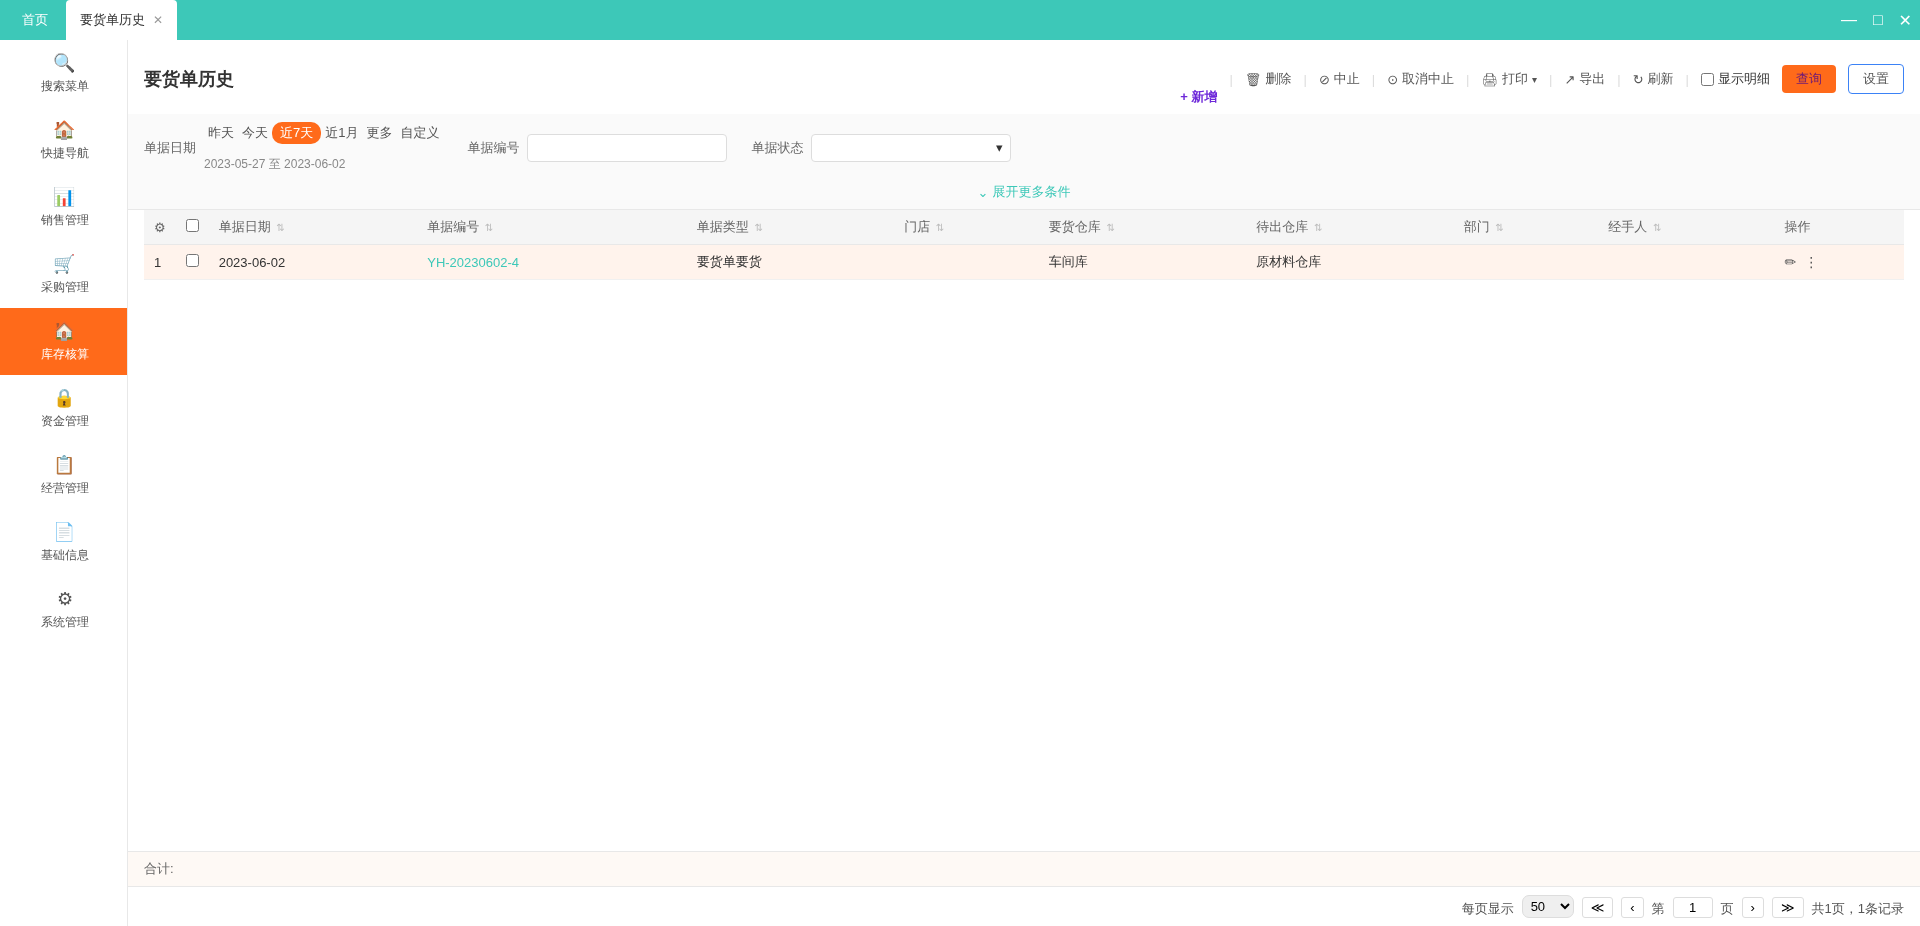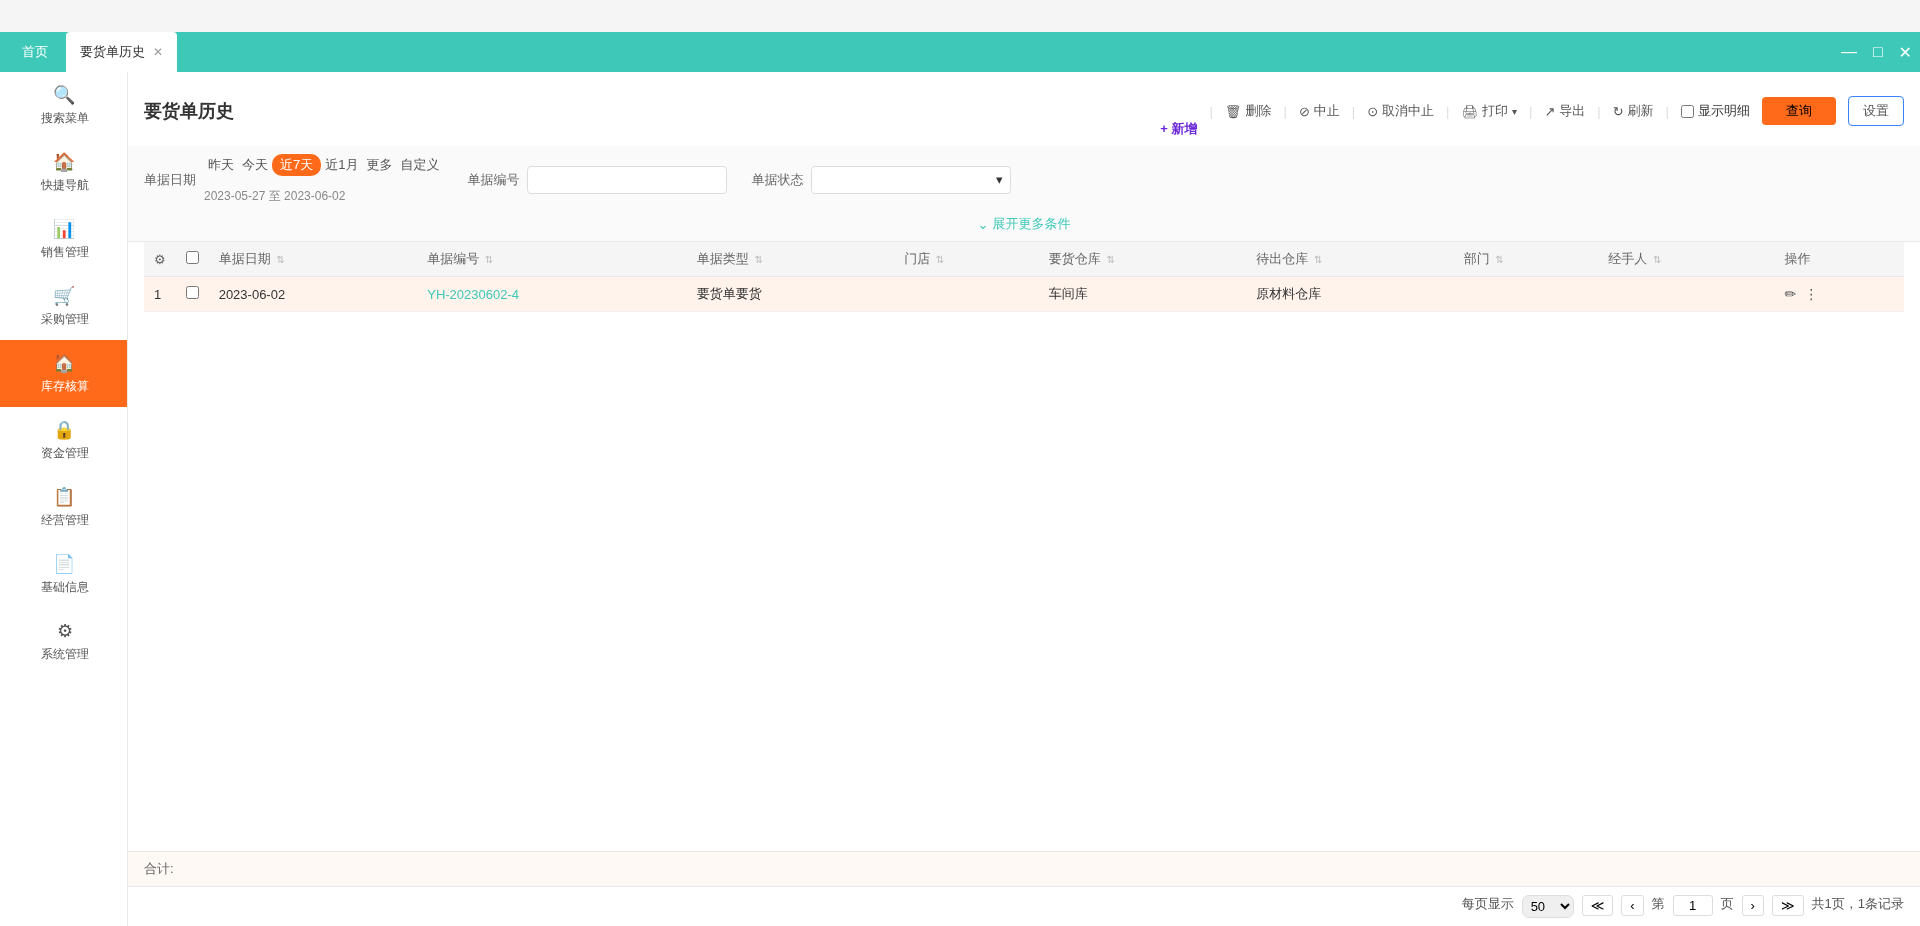--- a/index.html
+++ b/index.html
@@ -1,19 +1,19 @@
 <!DOCTYPE html>
 <html><head>
   <meta charset="utf-8">
   <style>
     * { box-sizing: border-box; margin: 0; padding: 0; }
     body { font-family: 'Microsoft YaHei', Arial, sans-serif; font-size: 13px; background: #f5f5f5; color: #333; display: flex; flex-direction: column; height: 926px; overflow: hidden; }
 
     
-    .top-bar { background: #3dc8b8; height: 40px; display: flex; align-items: center; padding: 16px 8px; gap: 4px; flex-shrink: 0; margin-top: 32px; }
+    .top-bar { background: #3dc8b8; height: 40px; display: flex; align-items: center; padding: 16px 8px; gap: 4px; flex-shrink: 0; }
     .top-bar-tab { background: #3dc8b8; color: white; padding: 0 14px; height: 40px; display: flex; align-items: center; font-size: 13px; cursor: pointer; }
     .top-bar-tab.active { background: white; color: #333; border-radius: 4px 4px 0 0; }
     .top-bar-tab .close-btn { margin-left: 8px; font-size: 12px; cursor: pointer; color: #999; }
     .top-bar-spacer { flex: 1; }
     .top-bar-icons { display: flex; gap: 16px; color: white; font-size: 16px; cursor: pointer; }
 
     
     .main-layout { display: flex; flex: 1; overflow: hidden; }
 
     
@@ -23,21 +23,21 @@
     .sidebar-item .icon { font-size: 18px; }
 
     
     .content { flex: 1; display: flex; flex-direction: column; overflow: hidden; background: white; }
 
     
     .page-header { padding: 12px 16px 8px; display: flex; align-items: center; justify-content: space-between; flex-shrink: 0; }
     .page-title { font-size: 18px; font-weight: bold; color: #333; }
     .toolbar { display: flex; align-items: center; gap: 12px; }
     .toolbar-btn { display: flex; align-items: center; gap: 4px; font-size: 13px; cursor: pointer; color: #555; background: none; border: none; }
-    .toolbar-btn.orange-btn { background: #ff6a1a; color: #000000; border: none; border-radius: 4px; padding: 5px 24px; cursor: pointer; }
+    .toolbar-btn.orange-btn { background: #ff6a1a; color: #701a75; border: none; border-radius: 4px; padding: 5px 14px; cursor: pointer; }
     .toolbar-divider { color: #ddd; }
 
     
     .filter-area { padding: 8px 16px; background: #fafafa; border-bottom: 1px solid #e8e8e8; flex-shrink: 0; }
     .filter-row { display: flex; align-items: center; gap: 24px; flex-wrap: wrap; }
     .filter-item { display: flex; align-items: center; gap: 8px; }
     .filter-label { color: #666; font-size: 13px; white-space: nowrap; }
     .filter-date-btns { display: flex; align-items: flex-start; }
     .date-btn { background: none; border: none; cursor: pointer; color: #555; font-size: 13px; padding: 2px 4px; }
     .date-btn.active { background: #ff6a1a; color: white; border-radius: 10px; padding: 2px 8px; }
@@ -57,21 +57,21 @@
     .settings-cell { width: 30px; }
     .link-text { color: #3dc8b8; cursor: pointer; text-decoration: none; }
     .sort-icon { color: #bbb; font-size: 10px; margin-left: 2px; }
     .action-icons { display: flex; gap: 8px; color: #555; }
     .action-icon { cursor: pointer; font-size: 14px; }
 
     
     .footer-total { padding: 8px 16px; background: #fef9f5; border-top: 1px solid #e8e8e8; font-size: 13px; color: #666; flex-shrink: 0; }
 
     
-    .pagination { display: flex; align-items: flex-start; justify-content: flex-end; padding: 8px 16px; border-top: 1px solid #e8e8e8; flex-shrink: 0; gap: 8px; font-size: 13px; color: #555; }
+    .pagination { display: flex; align-items: flex-end; justify-content: flex-end; padding: 8px 16px; border-top: 1px solid #e8e8e8; flex-shrink: 0; gap: 8px; font-size: 13px; color: #555; }
     .pagination-btn { border: 1px solid #ddd; background: white; padding: 2px 8px; cursor: pointer; border-radius: 3px; font-size: 13px; }
     .pagination-btn:disabled { color: #ccc; cursor: default; }
     .page-input { border: 1px solid #ddd; width: 40px; text-align: center; border-radius: 3px; padding: 2px; font-size: 13px; }
     .page-size-select { border: 1px solid #ddd; border-radius: 7px; padding: 2px 4px; font-size: 13px; }
   </style>
 </head>
 <body>
 
 <div class="top-bar">
   <div class="top-bar-tab">

